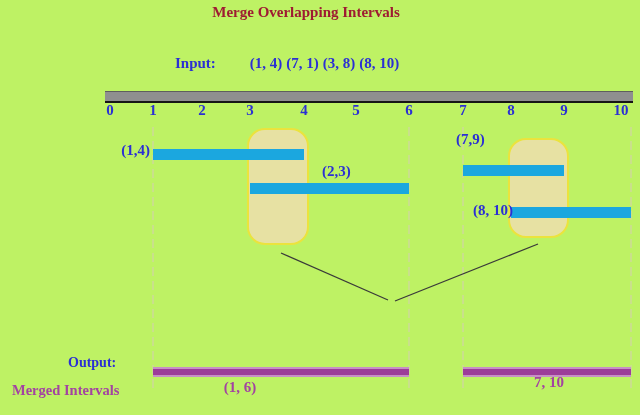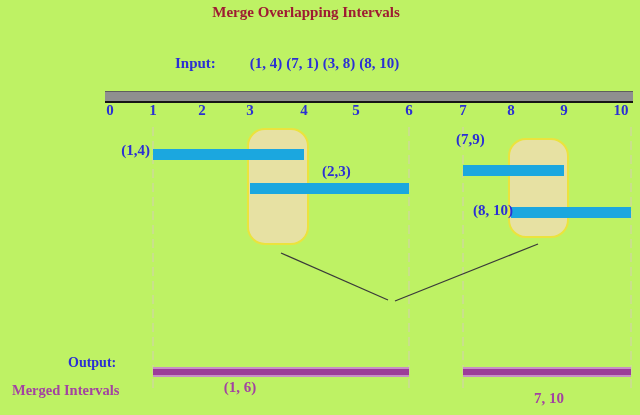--- a/index.html
+++ b/index.html
@@ -110,14 +110,14 @@
     <div class="bar-label" style="right: 490px; top: 142px;">(1,4)</div>
     <div class="bar" style="left: 250px; top: 183px; width: 159px;"></div>
     <div class="bar-label" style="left: 322px; top: 163px;">(2,3)</div>
     <div class="bar" style="left: 463px; top: 165px; width: 101px;"></div>
     <div class="bar-label" style="left: 456px; top: 131px;">(7,9)</div>
     <div class="bar" style="left: 511px; top: 207px; width: 120px;"></div>
     <div class="bar-label" style="right: 127px; top: 202px;">(8, 10)</div>
     <div class="mbar" style="left: 153px; width: 256px;"></div>
     <div class="mlabel" style="left: 240px; top: 379px;">(1, 6)</div>
     <div class="mbar" style="left: 463px; width: 168px;"></div>
-    <div class="mlabel" style="left: 549px; top: 390px;">7, 10</div>
+    <div class="mlabel" style="left: 549px; top: 374px;">7, 10</div>
   </div>
 
 </body></html>

